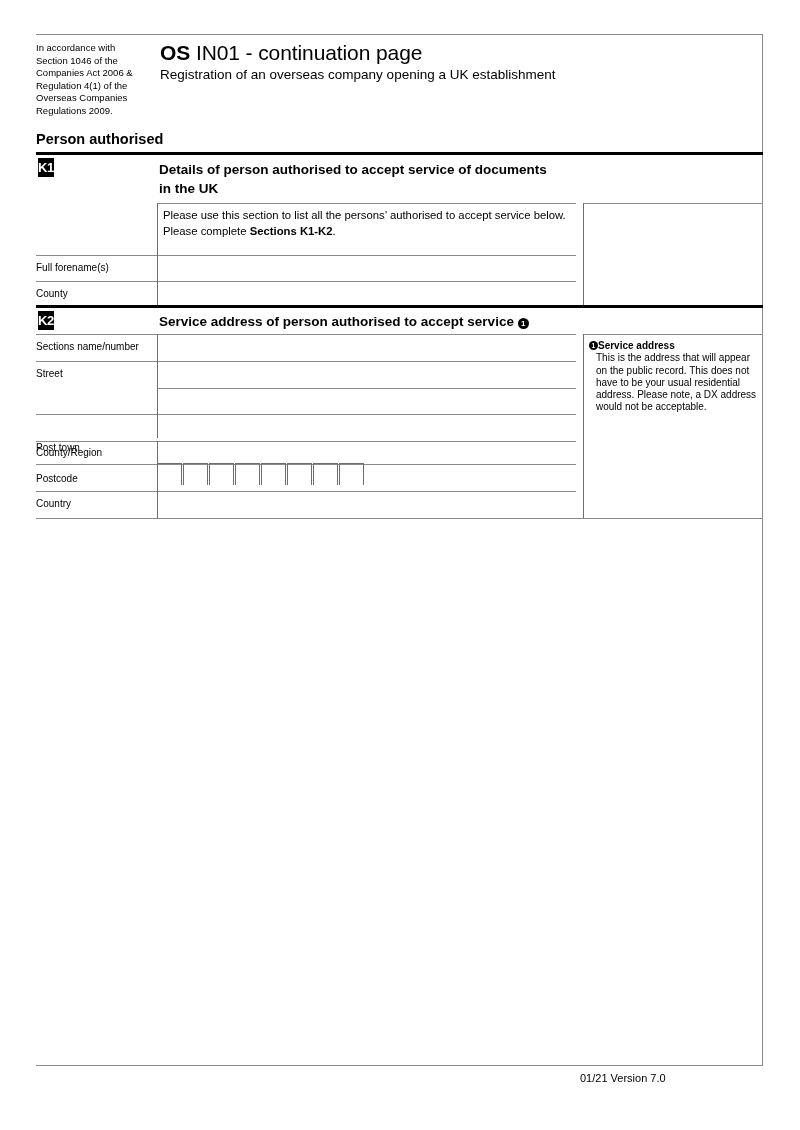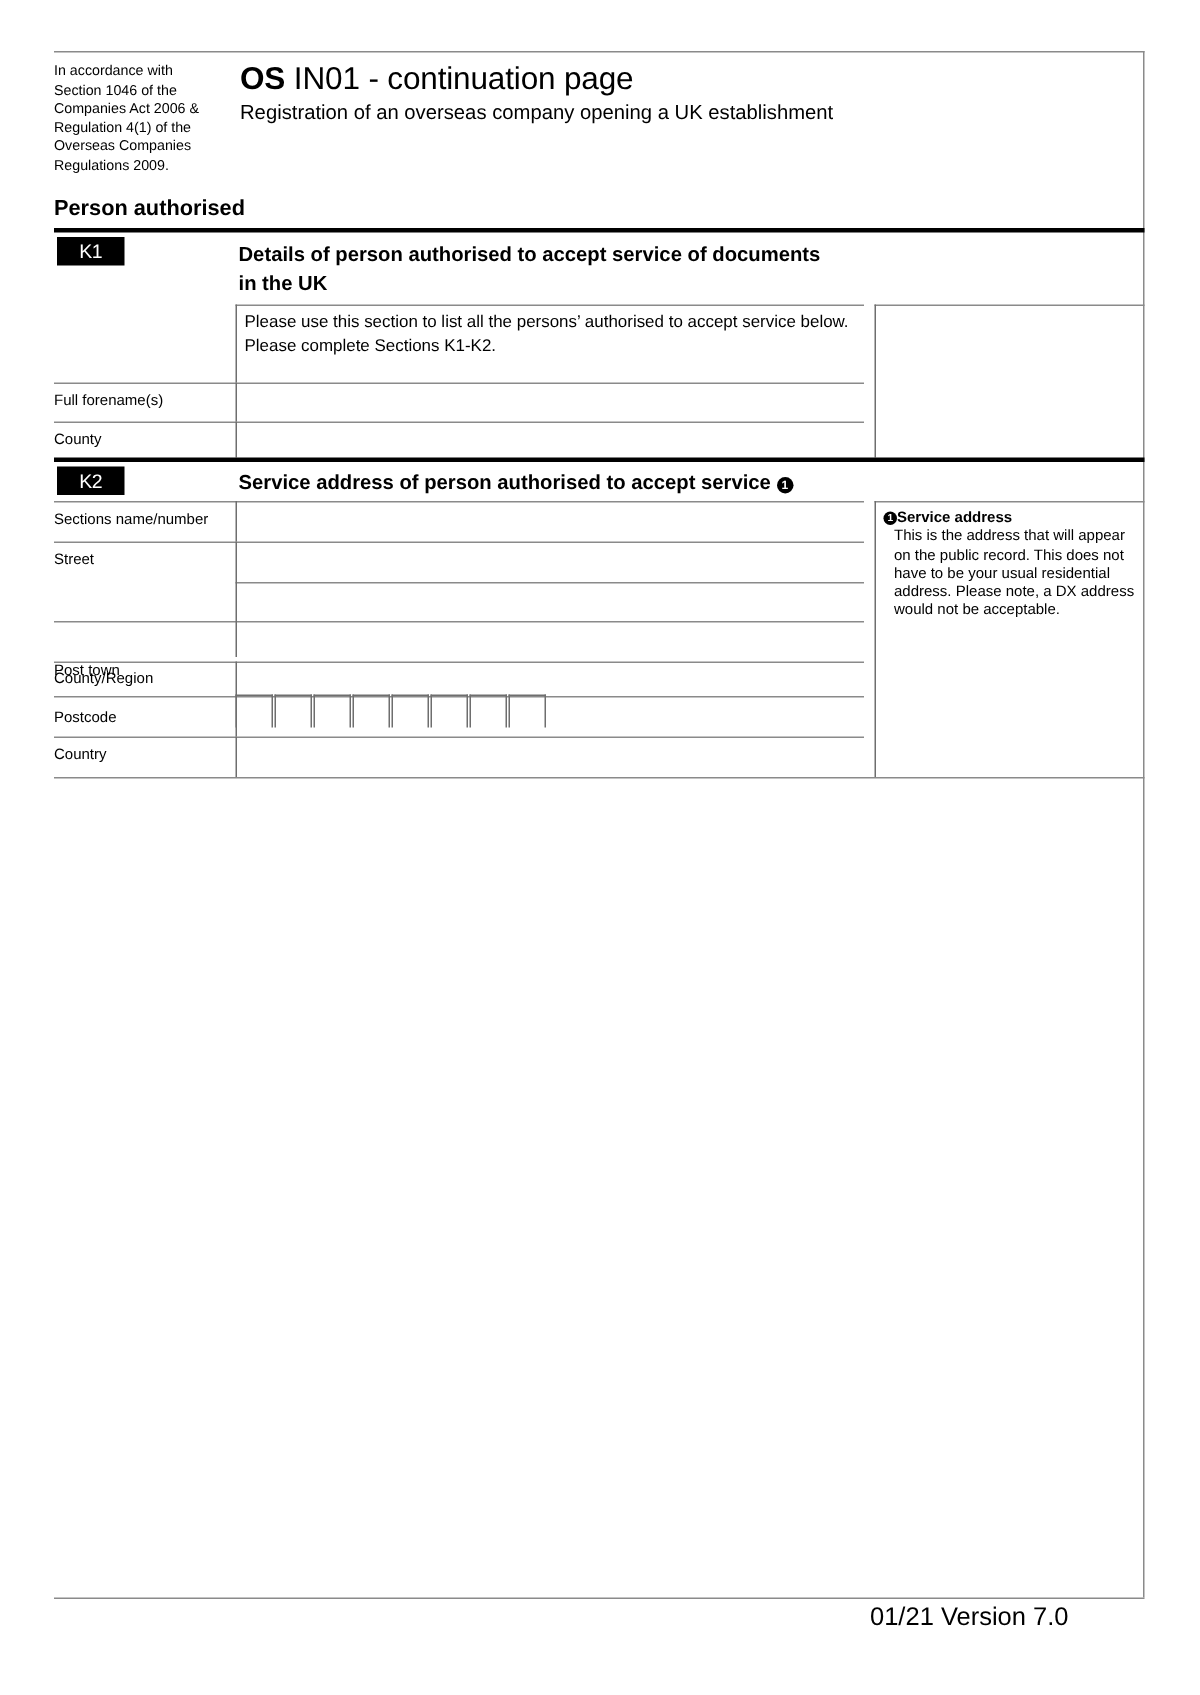--- a/index.html
+++ b/index.html
@@ -113,26 +113,26 @@
   }
   .vline {
     position: absolute;
     width: 1px;
     background: #6e6e6e;
   }
 
   
   .kbadge {
     position: absolute;
-    width: 45px;
+    width: 16px;
     height: 19px;
     background: #000000;
     color: #ffffff;
     font-size: 13px;
-    font-weight: 400;
+    font-weight: 700;
     line-height: 19px;
     text-align: center;
     letter-spacing: -0.3px;
   }
 
   .section-title {
     position: absolute;
     font-size: 13.5px;
     font-weight: 700;
     line-height: 19px;
@@ -149,21 +149,21 @@
 
   
   .instruction {
     position: absolute;
     left: 163px;
     top: 208px;
     width: 412px;
     font-size: 11.3px;
     line-height: 15.5px;
   }
-  .instruction b { font-weight: 400; }
+  .instruction b { font-weight: 700; }
 
   
   .note {
     position: absolute;
     left: 589px;
     top: 340px;
     width: 168px;
     font-size: 10px;
     line-height: 12.3px;
   }
@@ -211,21 +211,21 @@
     border-right: 1px solid #6e6e6e;
     box-sizing: border-box;
     background: transparent;
   }
 
   
   .footer {
     position: absolute;
     left: 580px;
     top: 1071px;
-    font-size: 17px;
+    font-size: 11px;
     line-height: 14px;
   }
 </style>
 </head>
 <body>
 
 <div class="page">
 
   <div class="frame-top"></div>
   <div class="frame-right"></div>

